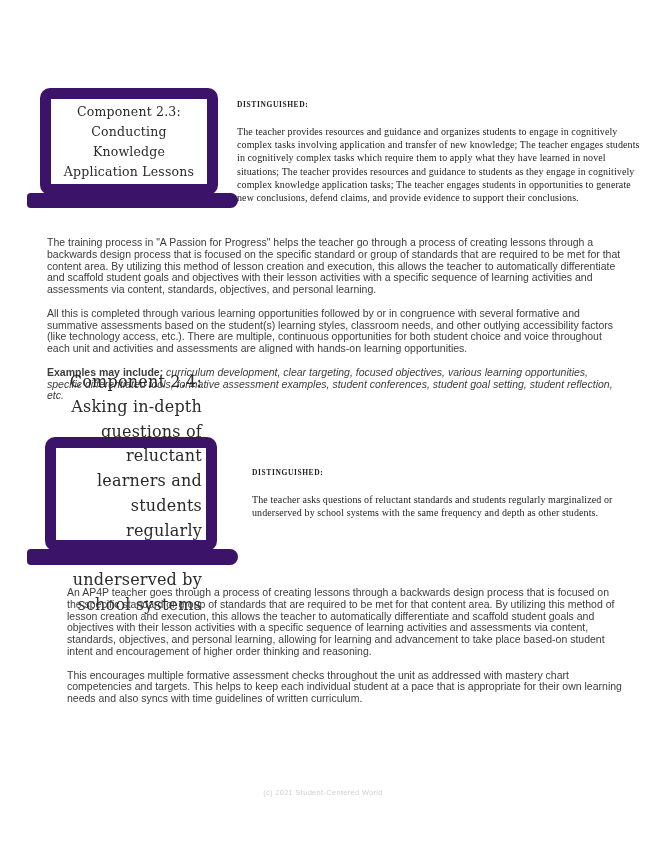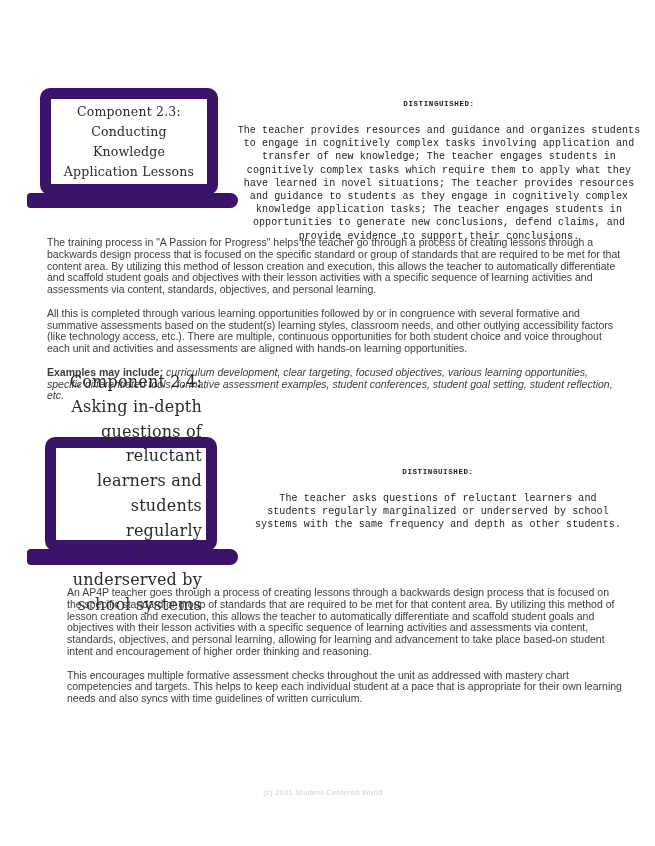--- a/index.html
+++ b/index.html
@@ -35,22 +35,21 @@
     color: #2a2a2a;
     text-align: center;
     letter-spacing: 0.2px;
   }
   .title-1 { font-size: 12.5px; line-height: 1.6; }
   .title-2 { font-size: 16px;   line-height: 1.55; text-align: right; }
 
   
   .rubric {
     position: absolute;
-    text-align: center;
-    font-family: Liberation Mono, monospace;
+    font-family: Liberation Serif, serif;
     color: #222222;
   }
   .rubric-label {
     font-size: 7.5px;
     font-weight: bold;
     letter-spacing: 0.6px;
     color: #1c1c1c;
   }
   .rubric-text {
     margin-top: 16px;
@@ -106,21 +105,21 @@
 
   <div class="laptop" style="left:0; top:0;">
     <div class="laptop-screen" style="left:45px; top:437px; width:172px; height:114px;">
       <div class="component-title title-2">Component 2.4: Asking in-depth questions of reluctant learners and students regularly marginalized or underserved by school systems</div>
     </div>
     <div class="laptop-base" style="left:27px; top:549px; width:211px; height:16px;"></div>
   </div>
 
   <div class="rubric" style="left:252px; top:468px; width:372px;">
     <div class="rubric-label">DISTINGUISHED:</div>
-    <div class="rubric-text">The teacher asks questions of reluctant learners and students regularly marginalized or underserved by school systems with the same frequency and depth as other students.</div>
+    <div class="rubric-text">The teacher asks questions of reluctant standards and students regularly marginalized or underserved by school systems with the same frequency and depth as other students.</div>
   </div>
 
   <div class="body-block" style="left:67px; top:587px; width:556px;">
     <p>An AP4P teacher goes through a process of creating lessons through a backwards design process that is focused on the specific standard or group of standards that are required to be met for that content area. By utilizing this method of lesson creation and execution, this allows the teacher to automatically differentiate and scaffold student goals and objectives with their lesson activities with a specific sequence of learning activities and assessments via content, standards, objectives, and personal learning, allowing for learning and advancement to take place based-on student intent and encouragement of higher order thinking and reasoning.</p>
     <p>This encourages multiple formative assessment checks throughout the unit as addressed with mastery chart competencies and targets. This helps to keep each individual student at a pace that is appropriate for their own learning needs and also syncs with time guidelines of written curriculum.</p>
   </div>
 
   <div class="footer-credit">(c) 2021 Student-Centered World</div>
 
 </div>

